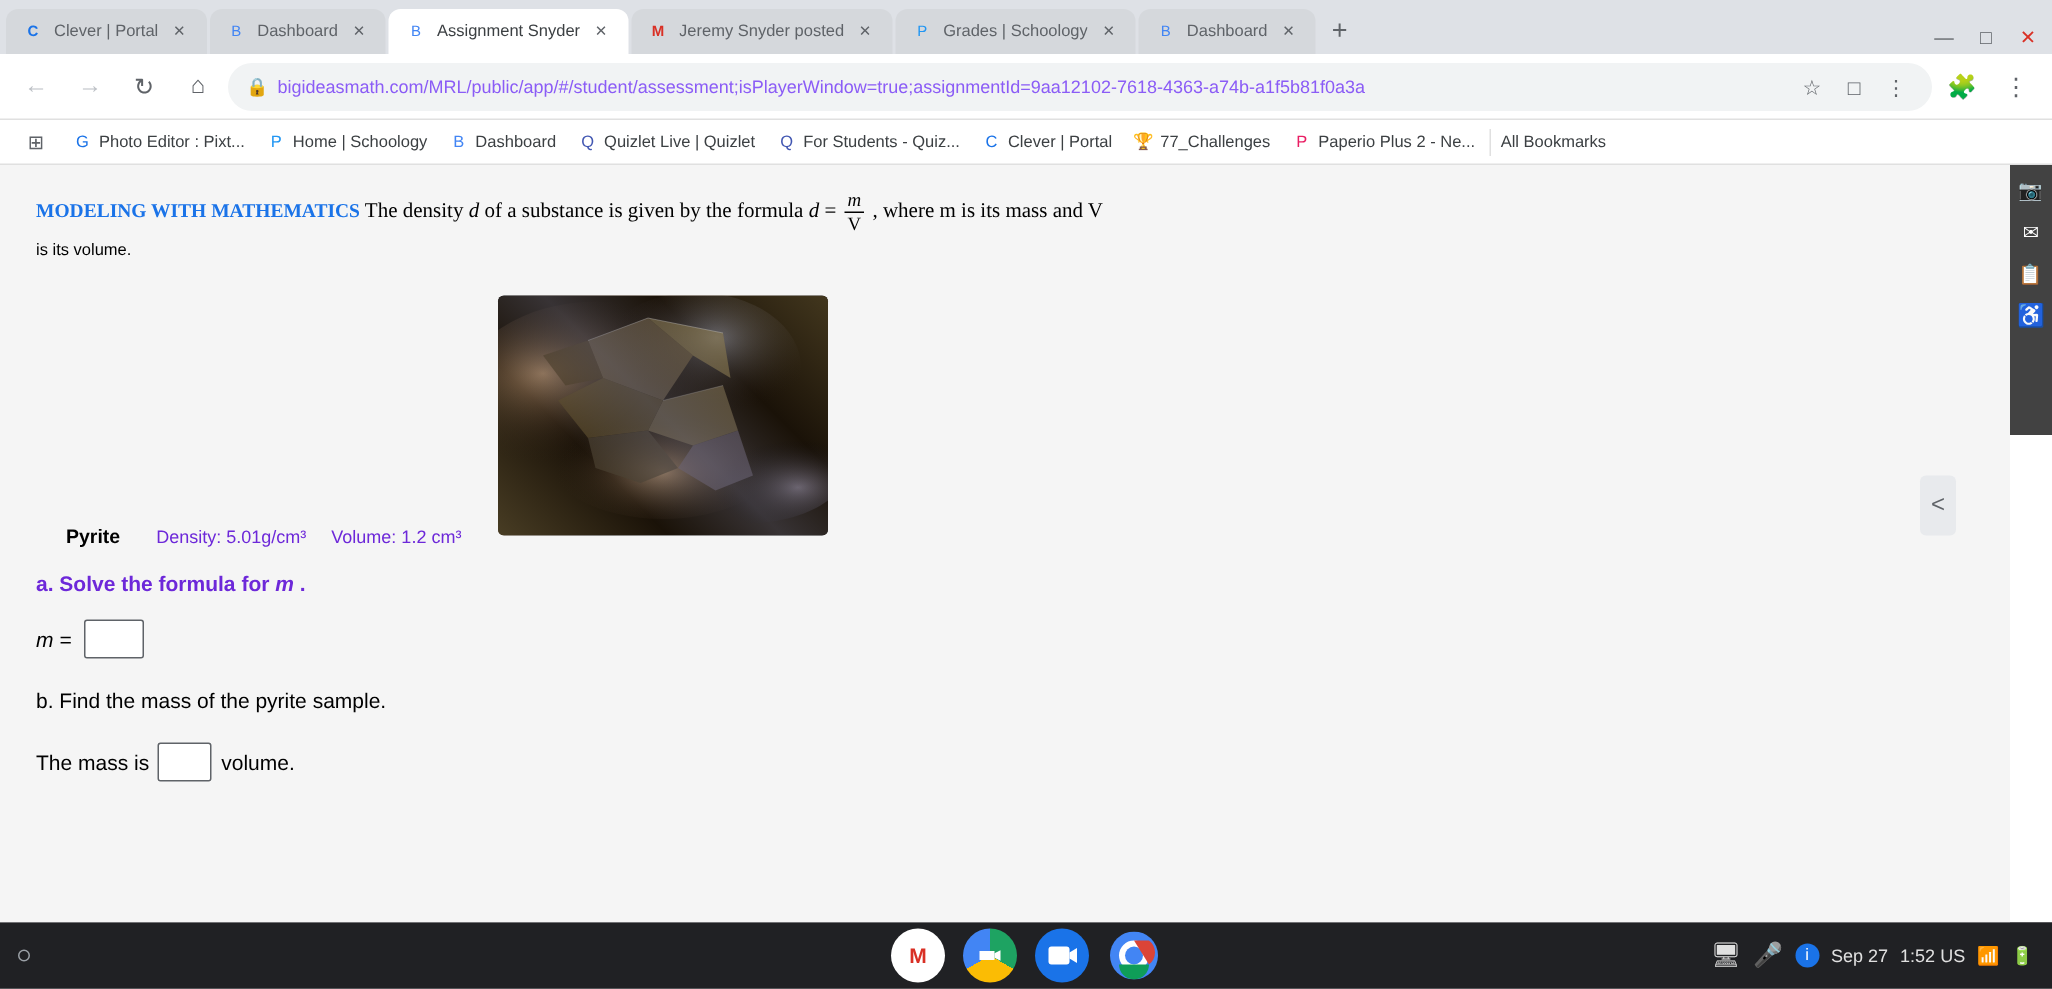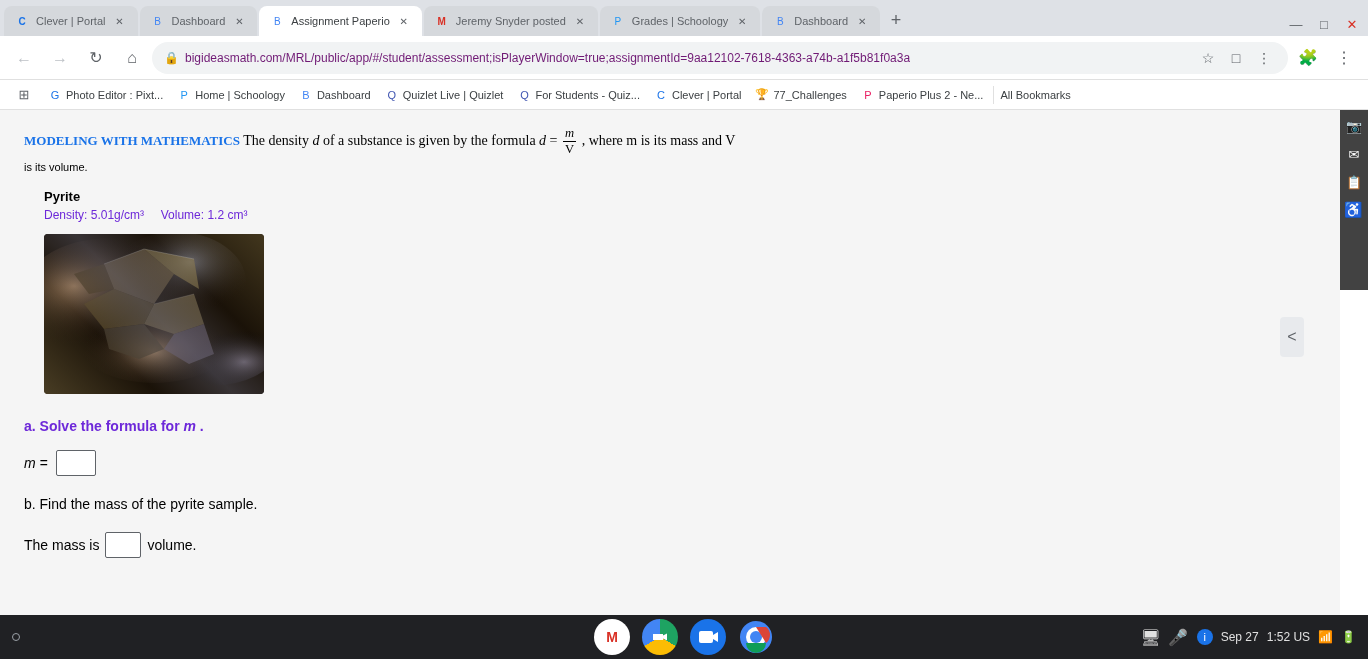--- a/index.html
+++ b/index.html
@@ -126,21 +126,21 @@
       font-size: 13px;
       color: #3c4043;
       overflow: hidden;
     }
 
     .address-text {
       overflow: hidden;
       text-overflow: ellipsis;
       white-space: nowrap;
       font-size: 12px;
-      color: #701a75;
+      color: #8b5cf6;
       text-align: right;
     }
 
     .address-icons {
       display: flex;
       gap: 4px;
       margin-left: auto;
     }
 
     .addr-icon {
@@ -254,22 +254,23 @@
 
     .modeling-label {
       color: #1a73e8;
       font-weight: bold;
       font-size: 13px;
     }
 
     .mineral-section {
       margin: 8px 0 16px 0;
       display: flex;
-      flex-direction: column;
+      flex-direction: row;
       gap: 4px;
+      align-items: flex-end;
     }
 
     .mineral-name {
       font-size: 13px;
       font-weight: bold;
       color: #000;
       text-align: left;
       margin-left: 20px;
     }
 
@@ -501,21 +502,21 @@
       <span class="tab-title">Clever | Portal</span>
       <div class="tab-close">✕</div>
     </div>
     <div class="tab tab-inactive">
       <div class="tab-favicon" style="color:#4285f4; font-size:10px;">B</div>
       <span class="tab-title">Dashboard</span>
       <div class="tab-close">✕</div>
     </div>
     <div class="tab active">
       <div class="tab-favicon" style="color:#4285f4; font-size:10px;">B</div>
-      <span class="tab-title">Assignment Paperio</span>
+      <span class="tab-title">Assignment Snyder</span>
       <div class="tab-close">✕</div>
     </div>
     <div class="tab tab-inactive">
       <div class="tab-favicon" style="color:#d93025; font-weight:bold; font-size:10px;">M</div>
       <span class="tab-title">Jeremy Snyder posted</span>
       <div class="tab-close">✕</div>
     </div>
     <div class="tab tab-inactive">
       <div class="tab-favicon" style="color:#2196f3; font-size:10px;">P</div>
       <span class="tab-title">Grades | Schoology</span>

